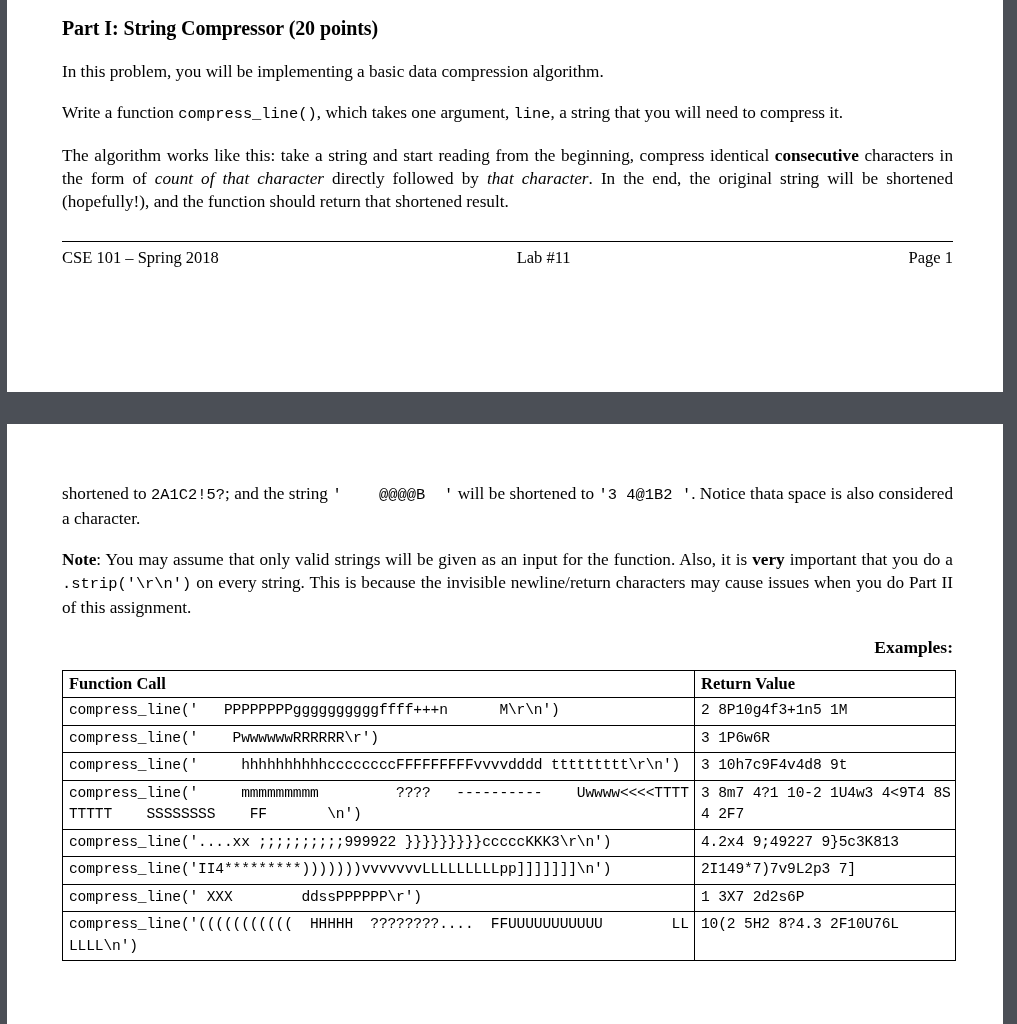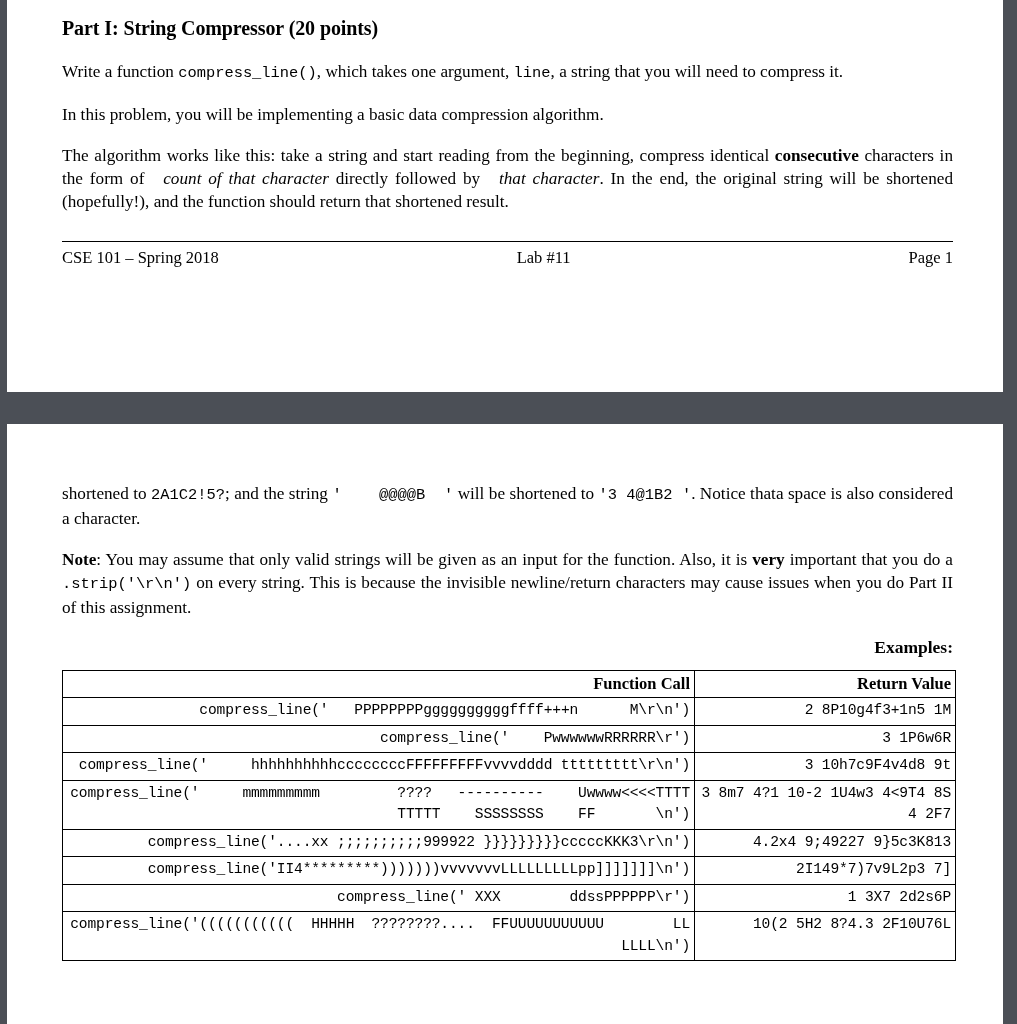--- a/index.html
+++ b/index.html
@@ -48,21 +48,21 @@
     line-height: 23px;
     margin: 0 0 18px 0;
     text-align: justify;
   }
   p.tight { margin-bottom: 16px; }
   .mono {
     font-family: "Liberation Mono", "DejaVu Sans Mono", monospace;
     font-size: 15.4px;
     white-space: pre;
   }
-  .it { font-style: italic; margin-left: 12px; }
+  .it { font-style: italic; }
   .bold { font-weight: bold; }
 
   .footer-rule {
     border: none;
     border-top: 1.6px solid #000;
     margin: 28px 0 6px 0;
   }
   .footer {
     display: flex;
     font-size: 16.5px;
@@ -82,21 +82,21 @@
   table.ex-table {
     border-collapse: collapse;
     width: 893px;
     table-layout: fixed;
     border: 1.4px solid #000;
   }
   table.ex-table td, table.ex-table th {
     border: 1px solid #000;
     vertical-align: top;
     padding: 2px 4px 3px 6px;
-    text-align: right;
+    text-align: left;
   }
   table.ex-table th {
     font-size: 16.5px;
     font-weight: bold;
     font-family: "Liberation Serif", serif;
     padding-top: 3px;
     padding-bottom: 3px;
   }
   table.ex-table col.c1 { width: 632px; }
   table.ex-table col.c2 { width: 261px; }
@@ -112,23 +112,23 @@
 </style>
 </head>
 <body>
 
 <div class="viewer">
 
   <div class="page" id="page-1">
     <div class="page-inner">
       <h1 class="part-title">Part I: String Compressor (20 points)</h1>
 
+      <p class="para"><span>In this problem, you will be implementing a basic data compression algorithm.</span></p>
+
       <p class="para"><span>Write a function </span><span class="mono">compress_line()</span><span>, which takes one argument, </span><span class="mono">line</span><span>, a string that you will need to compress it.</span></p>
-
-      <p class="para"><span>In this problem, you will be implementing a basic data compression algorithm.</span></p>
 
       <p class="para"><span>The algorithm works like this: take a string and start reading from the beginning, compress identical </span><span class="bold">consecutive</span><span> characters in the form of </span><span class="it">count of that character</span><span> directly followed by </span><span class="it">that character</span><span>. In the end, the original string will be shortened (hopefully!), and the function should return that shortened result.</span></p>
 
 
       <hr class="footer-rule">
       <div class="footer">
         <span class="f-left">CSE 101 – Spring 2018</span>
         <span class="f-mid">Lab #11</span>
         <span class="f-right">Page 1</span>
       </div>

